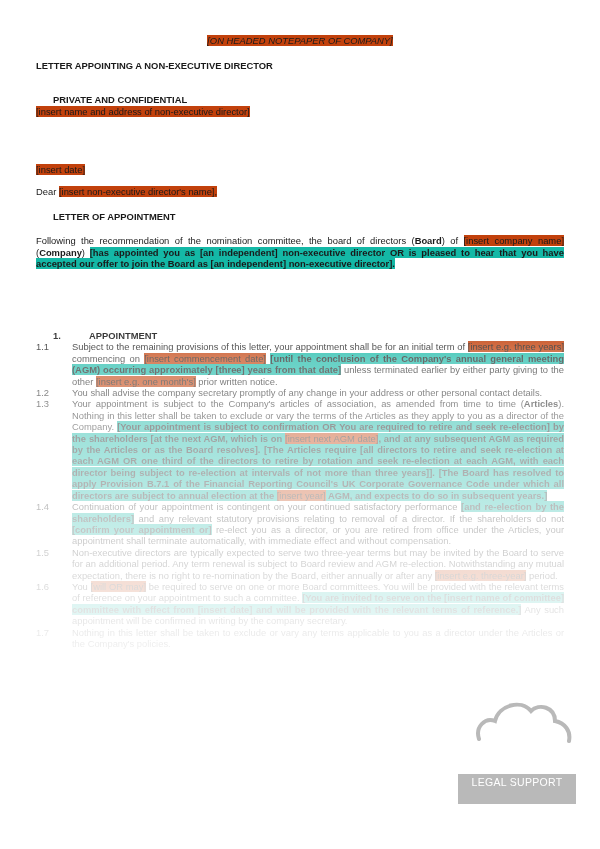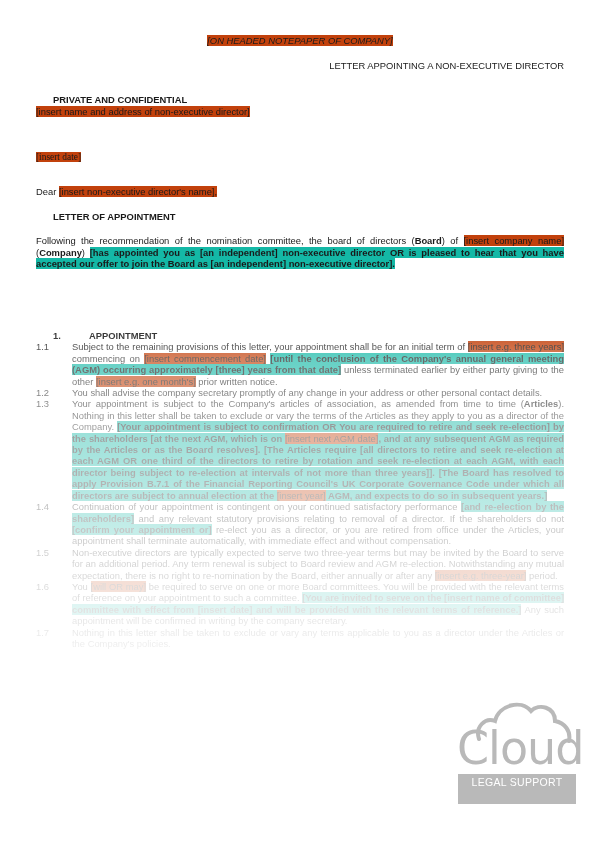--- a/index.html
+++ b/index.html
@@ -4,21 +4,21 @@
   <style>
     html, body { margin: 0; padding: 0; background: #ffffff; }
     body {
       width: 600px; height: 849px; position: relative; overflow: hidden;
       font-family: "Liberation Sans", sans-serif; font-size: 9.4px; color: #1a1a1a;
     }
     .page { position: absolute; left: 36px; top: 0; width: 528px; }
     .hl-cyan { background: #c2410c; }
     .hl-green { background: #14b8a6; font-weight: bold; }
     .notepaper { position: absolute; top: 35px; left: 0; width: 528px; text-align: center; font-style: italic; font-size: 9.4px; }
-    .title { position: absolute; top: 60px; left: 0; width: 528px; text-align: right; font-weight: normal; font-size: 9.4px; }
+    .title { position: absolute; top: 60px; left: 0; width: 528px; text-align: left; font-weight: bold; font-size: 9.4px; }
     .block { position: absolute; left: 0; width: 528px; line-height: 11.6px; }
     .bold { font-weight: bold; margin-left: 17px; }
     p { margin: 0; text-align: justify; }
     .clause { display: flex; }
     .num { width: 36px; flex: 0 0 36px; }
     .ctext { flex: 1; text-align: justify; }
     .fade-wrap { position: absolute; left: 0; top: 330px; width: 528px; line-height: 11.4px; }
     .fade-mask {
       position: absolute; left: -36px; top: 320px; width: 600px; height: 529px;
       background: linear-gradient(to bottom, rgba(255,255,255,0) 0px, rgba(255,255,255,0.35) 40px, rgba(255,255,255,0.6) 120px, rgba(255,255,255,0.8) 240px, rgba(255,255,255,0.93) 330px, rgba(255,255,255,1) 390px);
@@ -37,21 +37,21 @@
     <span class="hl-cyan">[ON HEADED NOTEPAPER OF COMPANY]</span>
   </div>
 
   <div class="title">LETTER APPOINTING A NON-EXECUTIVE DIRECTOR</div>
 
   <div class="block" style="top:94px;">
     <div class="bold">PRIVATE AND CONFIDENTIAL</div>
     <div><span class="hl-cyan">[insert name and address of non-executive director]</span></div>
   </div>
 
-  <div class="block" style="top:152px;font-family:Liberation Serif, serif;">
+  <div class="block" style="top:164px;">
     <span class="hl-cyan">[insert date]</span>
   </div>
 
   <div class="block" style="top:186px;">
     <span>Dear</span>
     <span class="hl-cyan"><span>[insert non-executive director's name]</span><span>,</span></span>
   </div>
 
   <div class="block bold" style="top:211px;">LETTER OF APPOINTMENT</div>
 
@@ -101,15 +101,14 @@
     </div>
   </div>
 
   <div class="fade-mask"></div>
 </div>
 
 <div class="logo">
   <svg width="125" height="60" viewBox="0 0 125 60" style="position:absolute;left:0;top:0;">
     <path d="M24 42 C 20 30, 30 20, 40 24 C 44 8, 66 2, 76 14 C 84 6, 100 10, 100 24 C 110 26, 116 34, 114 44" fill="none" stroke="#b9b9b9" stroke-width="4" stroke-linecap="round"></path>
   </svg>
-  <div class="word">Cloud</div>
   <div class="bar">LEGAL SUPPORT</div>
 </div>
 
 </body></html>

